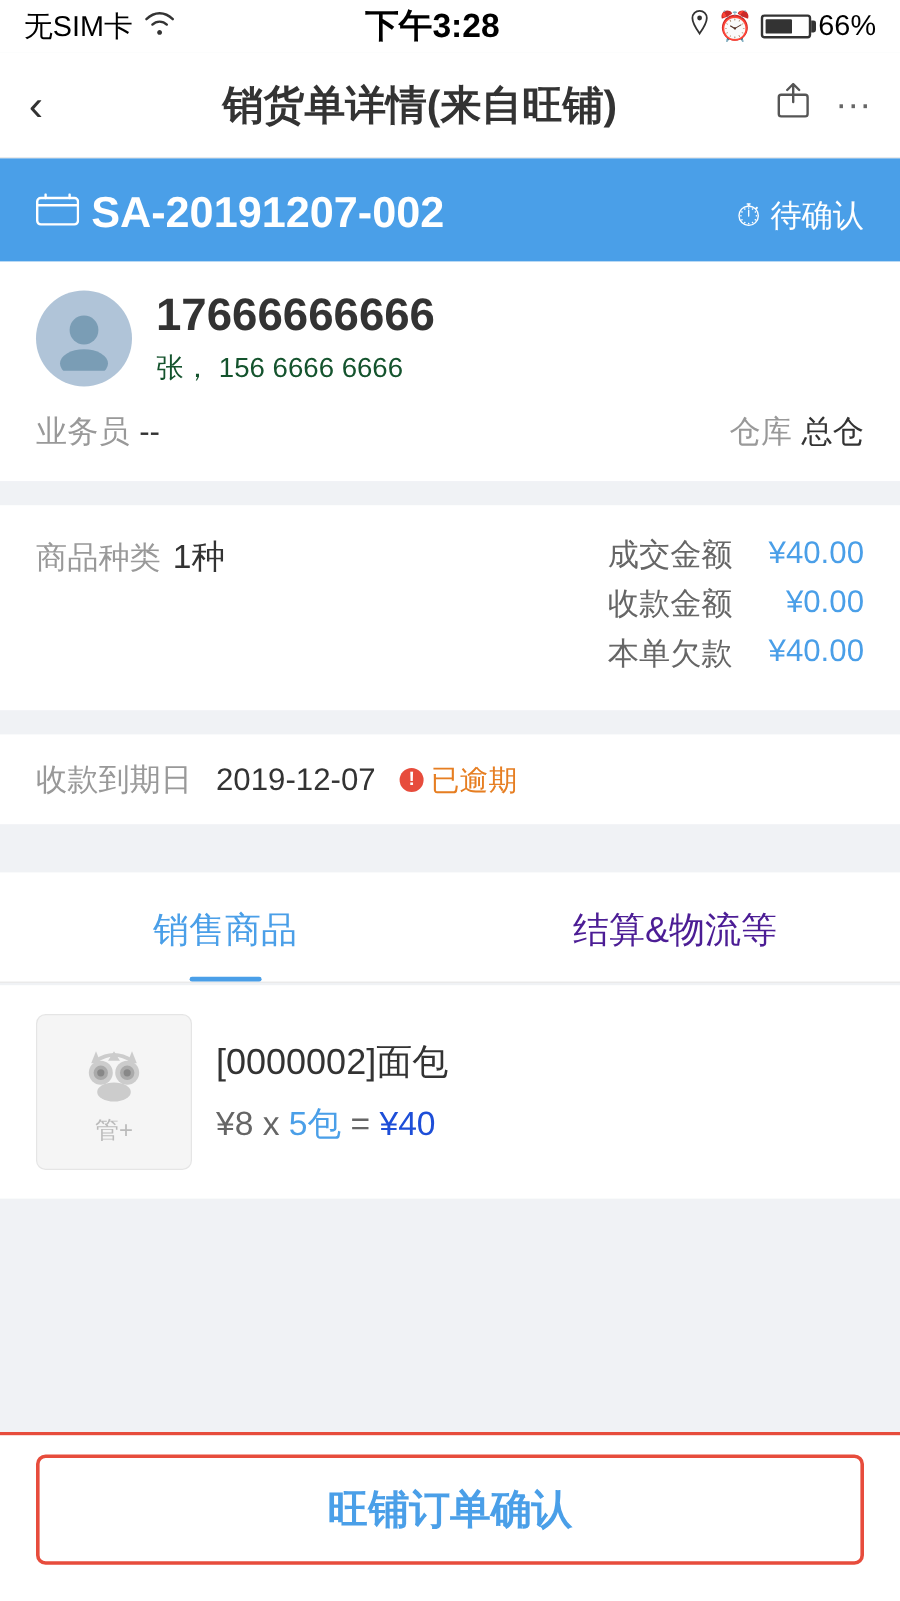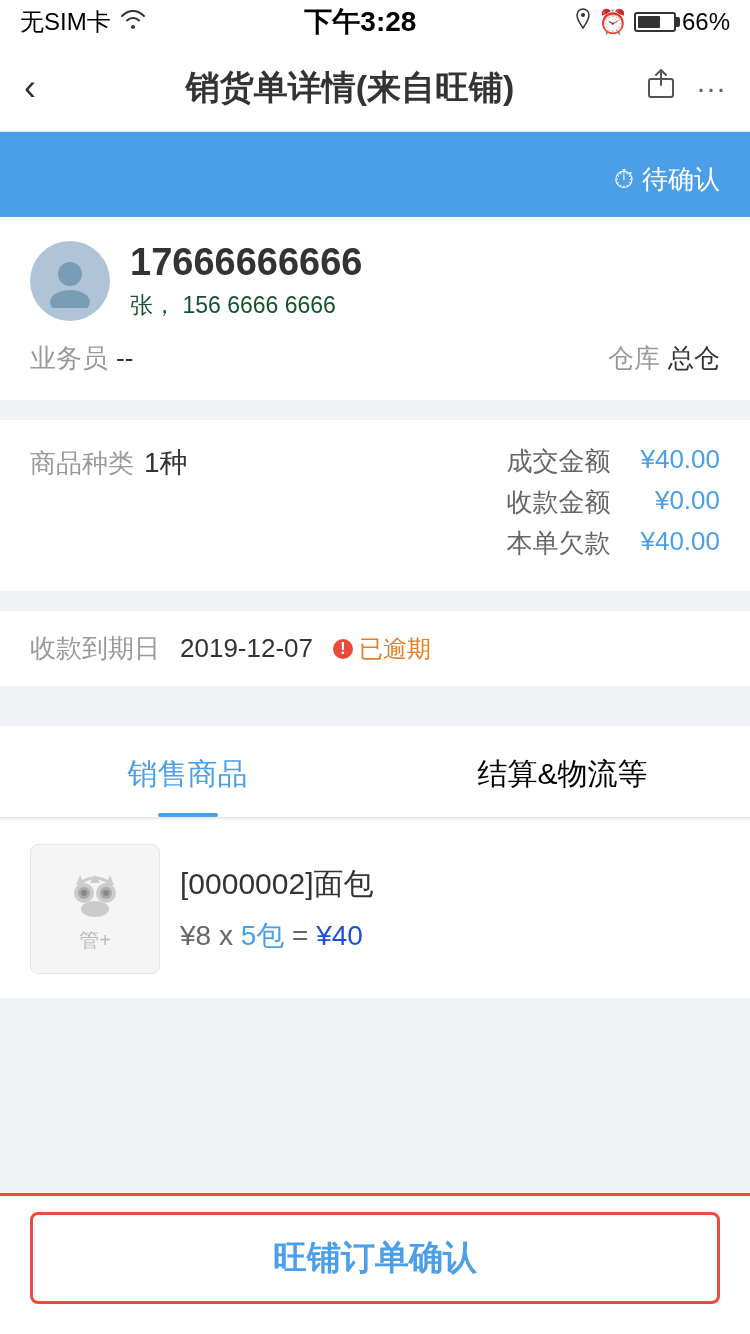--- a/index.html
+++ b/index.html
@@ -271,21 +271,21 @@
     }
     .tabs {
       display: flex;
       align-items: center;
     }
     .tab {
       flex: 1;
       text-align: center;
       padding: 28px 0 22px;
       font-size: 30px;
-      color: #000000;
+      color: #4c1d95;
       cursor: pointer;
       position: relative;
     }
     .tab.active {
       color: #4a9fe8;
     }
     .tab.active::after {
       content: '';
       position: absolute;
       bottom: 0;
@@ -411,20 +411,30 @@
         <rect x="3" y="10" width="24" height="18" rx="2" stroke="#555" stroke-width="2" fill="none"></rect>
         <path d="M15 2v14M10 6l5-5 5 5" stroke="#555" stroke-width="2" stroke-linecap="round" stroke-linejoin="round"></path>
       </svg>
     </span>
     <span class="nav-icon">···</span>
   </div>
 </div>
 
 <div class="header-card">
   <div class="header-card-left">
+    <div class="order-id">
+      <span>
+        <svg width="36" height="28" viewBox="0 0 36 28" fill="none">
+          <rect x="1" y="4" width="34" height="22" rx="3" stroke="white" stroke-width="2" fill="none"></rect>
+          <path d="M1 10h34" stroke="white" stroke-width="2"></path>
+          <path d="M8 4V1M28 4V1" stroke="white" stroke-width="2" stroke-linecap="round"></path>
+        </svg>
+      </span>
+      <span>SA-20191207-002</span>
+    </div>
   </div>
   <div class="header-card-right">
     <span>⏱</span>
     <span>待确认</span>
   </div>
 </div>
 
 <div class="section-card customer-section">
   <div class="customer-row">
     <div class="avatar">

